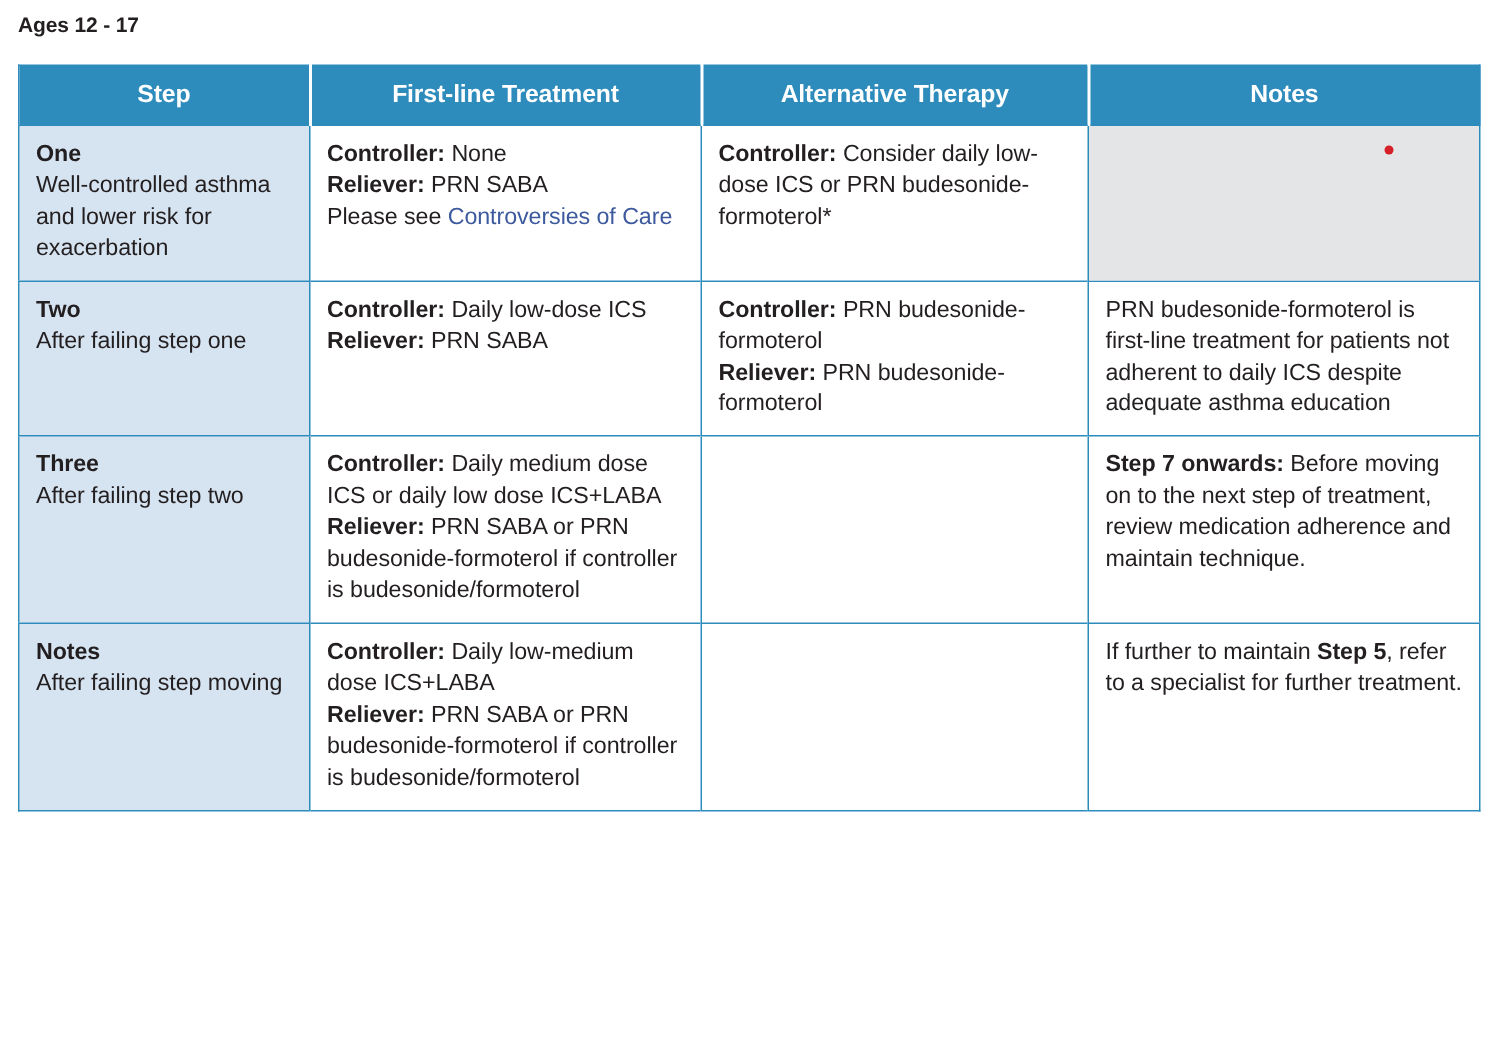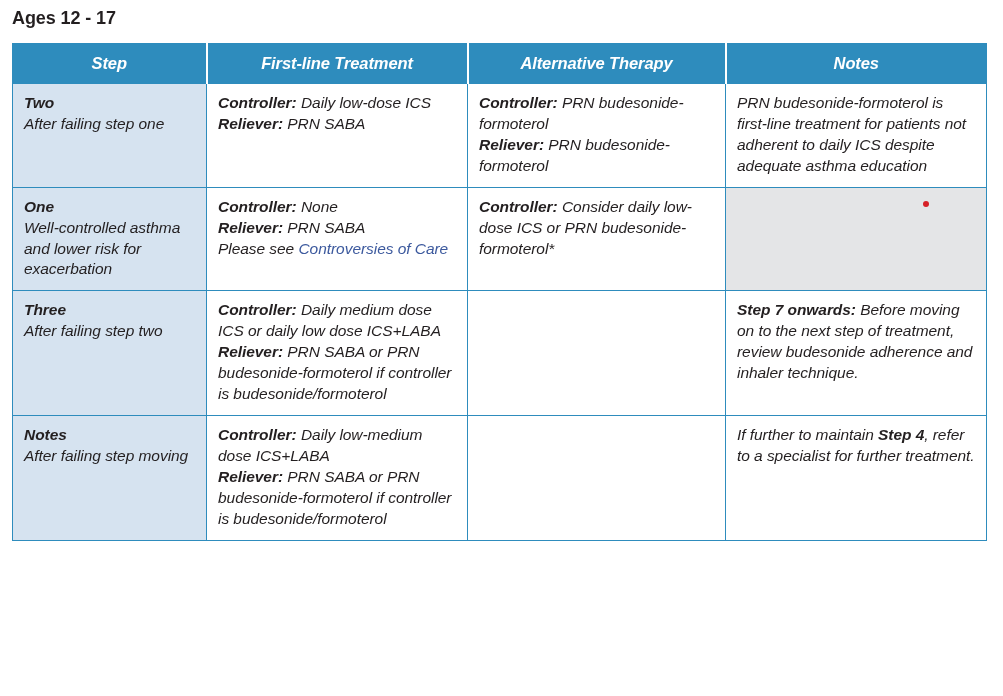--- a/index.html
+++ b/index.html
@@ -20,33 +20,32 @@
     position: relative;
     width: 1003px;
     height: 696px;
     box-sizing: border-box;
   }
 
   .page-title {
     position: absolute;
     left: 12px;
     top: 8px;
-    font-size: 18px;
+    font-size: 14px;
     font-weight: bold;
     letter-spacing: -0.1px;
     color: #231f20;
     line-height: 1.2;
   }
 
   .table-wrap {
     position: absolute;
     left: 12px;
     top: 43px;
     width: 974px;
-    font-style: italic;
   }
 
   table.step-table {
     border-collapse: collapse;
     table-layout: fixed;
     width: 974px;
     border: 1px solid #2e8cbd;
   }
 
   table.step-table col.c-step        { width: 194px; }
@@ -149,41 +148,20 @@
           <th>First-line Treatment</th>
           <th>Alternative Therapy</th>
           <th class="last-head">Notes</th>
         </tr>
       </thead>
 
       <tbody>
 
         <tr>
           <td class="step-cell">
-            <span class="step-name">Two</span>
-            <span class="step-desc">After failing step one</span>
-          </td>
-
-          <td class="plain-cell">
-            <span class="line"><span class="lbl">Controller:</span><span> Daily low-dose ICS</span></span>
-            <span class="line"><span class="lbl">Reliever:</span><span> PRN SABA</span></span>
-          </td>
-
-          <td class="plain-cell">
-            <span class="line"><span class="lbl">Controller:</span><span> PRN budesonide-formoterol</span></span>
-            <span class="line"><span class="lbl">Reliever:</span><span> PRN budesonide-formoterol</span></span>
-          </td>
-
-          <td class="plain-cell last-col">
-            <span>PRN budesonide-formoterol is first-line treatment for patients not adherent to daily ICS despite adequate asthma education</span>
-          </td>
-        </tr>
-
-        <tr>
-          <td class="step-cell">
             <span class="step-name">One</span>
             <span class="step-desc">Well-controlled asthma and lower risk for exacerbation</span>
           </td>
 
           <td class="plain-cell">
             <span class="line"><span class="lbl">Controller:</span><span> None</span></span>
             <span class="line"><span class="lbl">Reliever:</span><span> PRN SABA</span></span>
             <span class="line"><span>Please see </span><a href="#" class="link">Controversies of Care</a></span>
           </td>
 
@@ -192,55 +170,76 @@
           </td>
 
           <td class="grey-cell last-col">
             <span class="empty-cell-filler"></span>
             <span class="red-dot"></span>
           </td>
         </tr>
 
         <tr>
           <td class="step-cell">
+            <span class="step-name">Two</span>
+            <span class="step-desc">After failing step one</span>
+          </td>
+
+          <td class="plain-cell">
+            <span class="line"><span class="lbl">Controller:</span><span> Daily low-dose ICS</span></span>
+            <span class="line"><span class="lbl">Reliever:</span><span> PRN SABA</span></span>
+          </td>
+
+          <td class="plain-cell">
+            <span class="line"><span class="lbl">Controller:</span><span> PRN budesonide-formoterol</span></span>
+            <span class="line"><span class="lbl">Reliever:</span><span> PRN budesonide-formoterol</span></span>
+          </td>
+
+          <td class="plain-cell last-col">
+            <span>PRN budesonide-formoterol is first-line treatment for patients not adherent to daily ICS despite adequate asthma education</span>
+          </td>
+        </tr>
+
+        <tr>
+          <td class="step-cell">
             <span class="step-name">Three</span>
             <span class="step-desc">After failing step two</span>
           </td>
 
           <td class="plain-cell">
             <span class="line"><span class="lbl">Controller:</span><span> Daily medium dose ICS or daily low dose ICS+LABA</span></span>
             <span class="line"><span class="lbl">Reliever:</span><span> PRN SABA or PRN budesonide-formoterol if controller is budesonide/formoterol</span></span>
           </td>
 
           <td class="plain-cell">
             <span class="empty-cell-filler"></span>
           </td>
 
           <td class="plain-cell last-col">
-            <span class="lbl">Step 7 onwards:</span><span> Before moving on to the next step of treatment, review budesonide adherence and inhaler technique.</span>
+            <span class="lbl">Step 7 onwards:</span><span> Before moving on to the next step of treatment, review medication adherence and maintain technique.</span>
           </td>
         </tr>
 
         <tr>
           <td class="step-cell">
             <span class="step-name">Notes</span>
             <span class="step-desc">After failing step moving</span>
           </td>
 
           <td class="plain-cell">
             <span class="line"><span class="lbl">Controller:</span><span> Daily low-medium dose ICS+LABA</span></span>
             <span class="line"><span class="lbl">Reliever:</span><span> PRN SABA or PRN budesonide-formoterol if controller is budesonide/formoterol</span></span>
           </td>
 
           <td class="plain-cell">
             <span class="empty-cell-filler"></span>
           </td>
 
           <td class="plain-cell last-col">
-            <span>If further to maintain </span><span class="lbl">Step 4</span><span>, refer to a specialist for further treatment.</span>
+            <span>If further to maintain </span><span class="lbl">Step 5</span><span>, refer to a specialist for further treatment.</span>
           </td>
         </tr>
 
       </tbody>
     </table>
   </div>
 
 </div>
 
 </body></html>

